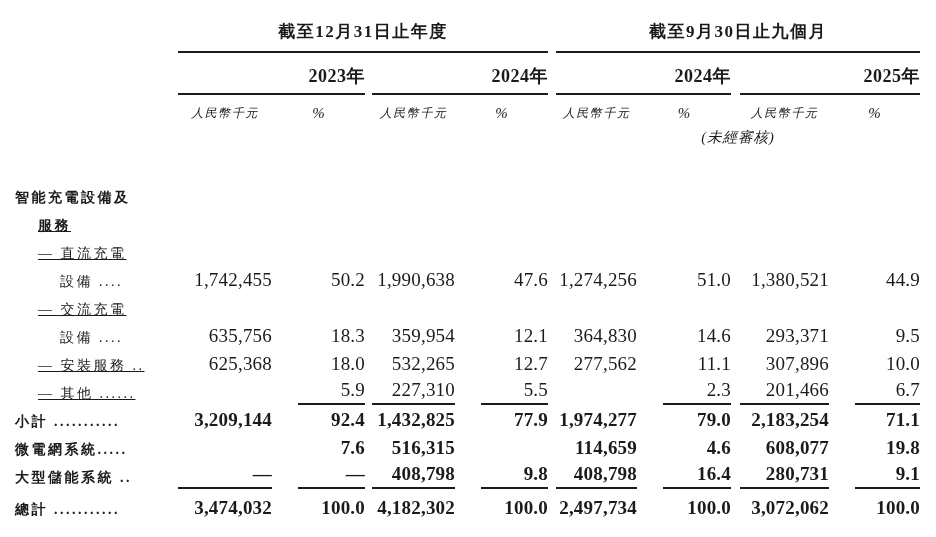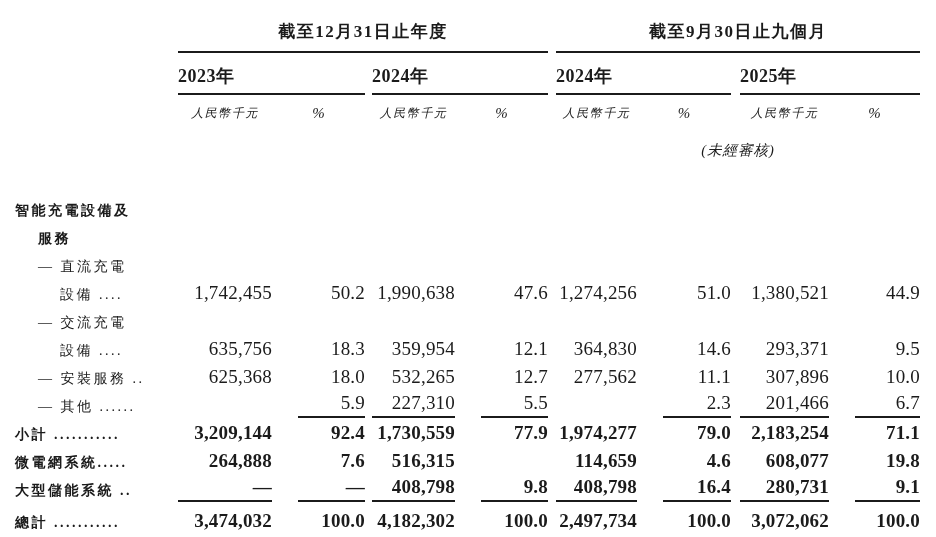--- a/index.html
+++ b/index.html
@@ -23,32 +23,32 @@
   .sg1 { grid-column:2/7; } .sg2 { grid-column:8/13; }
   .sy1 { grid-column:2/4; } .sy2 { grid-column:5/7; }
   .sy3 { grid-column:8/10; } .sy4 { grid-column:11/13; }
 
   
   .group-cell {
     text-align:center; font-weight:bold; font-size:17px; letter-spacing:1.5px;
     padding:8px 0 8px; border-bottom:2.5px solid #1b1b1b;
   }
   .year-cell {
-    text-align:left; font-weight:bold; font-size:18px; letter-spacing:0.5px;
+    text-align:right; font-weight:bold; font-size:18px; letter-spacing:0.5px;
     padding:11px 0 5px; border-bottom:2px solid #1b1b1b;
   }
   .unit-cell { text-align:center; font-style:italic; font-size:12px; letter-spacing:1.5px; padding-top:6px; }
   .pct-head  { text-align:center; font-style:italic; font-size:15px; padding-top:10px; }
-  .note-cell { text-align:center; font-style:italic; font-size:14.5px; letter-spacing:1px; padding-top:6px;margin-top:13px; }
+  .note-cell { text-align:center; font-style:italic; font-size:14.5px; letter-spacing:1px; padding-top:6px; }
   .spacer { height:34px; }
 
   
   .drow { height:28px; }
   .drow .lab { font-size:14px; letter-spacing:2.5px; padding-bottom:2px; white-space:nowrap; }
-  .ind1 { padding-left:23px; }
+  .ind1 { padding-left:23px;text-decoration:underline; }
   .ind2 { padding-left:45px; }
   .num, .pct { text-align:right; font-size:19px; letter-spacing:0.2px; padding-bottom:2px; }
   .bold, .bold .lab, .bold .num, .bold .pct { font-weight:bold; }
 
   
   .rule-after .num, .rule-after .pct { border-bottom:2px solid #1b1b1b; }
   .rule-after .pct { margin-left:26px; }
   .totalrow { height:32px; }
 </style>
 </head>
@@ -145,31 +145,30 @@
       <div class="pct v3">5.5</div>
       <div class="pct v5">2.3</div>
       <div class="num v6">201,466</div>
       <div class="pct v7">6.7</div>
     </div>
 
     <div class="row drow bold">
       <div class="lab">小計 ...........</div>
       <div class="num v0">3,209,144</div>
       <div class="pct v1">92.4</div>
-      <div class="num v2">1,730,559</div>
+      <div class="num v2">1,432,825</div>
       <div class="pct v3">77.9</div>
       <div class="num v4">1,974,277</div>
       <div class="pct v5">79.0</div>
       <div class="num v6">2,183,254</div>
       <div class="pct v7">71.1</div>
     </div>
 
     <div class="row drow bold">
       <div class="lab">微電網系統.....</div>
-      <div class="num v0">264,888</div>
       <div class="pct v1">7.6</div>
       <div class="num v2">516,315</div>
       <div class="num v4">114,659</div>
       <div class="pct v5">4.6</div>
       <div class="num v6">608,077</div>
       <div class="pct v7">19.8</div>
     </div>
 
     <div class="row drow bold rule-after">
       <div class="lab">大型儲能系統 ..</div>

